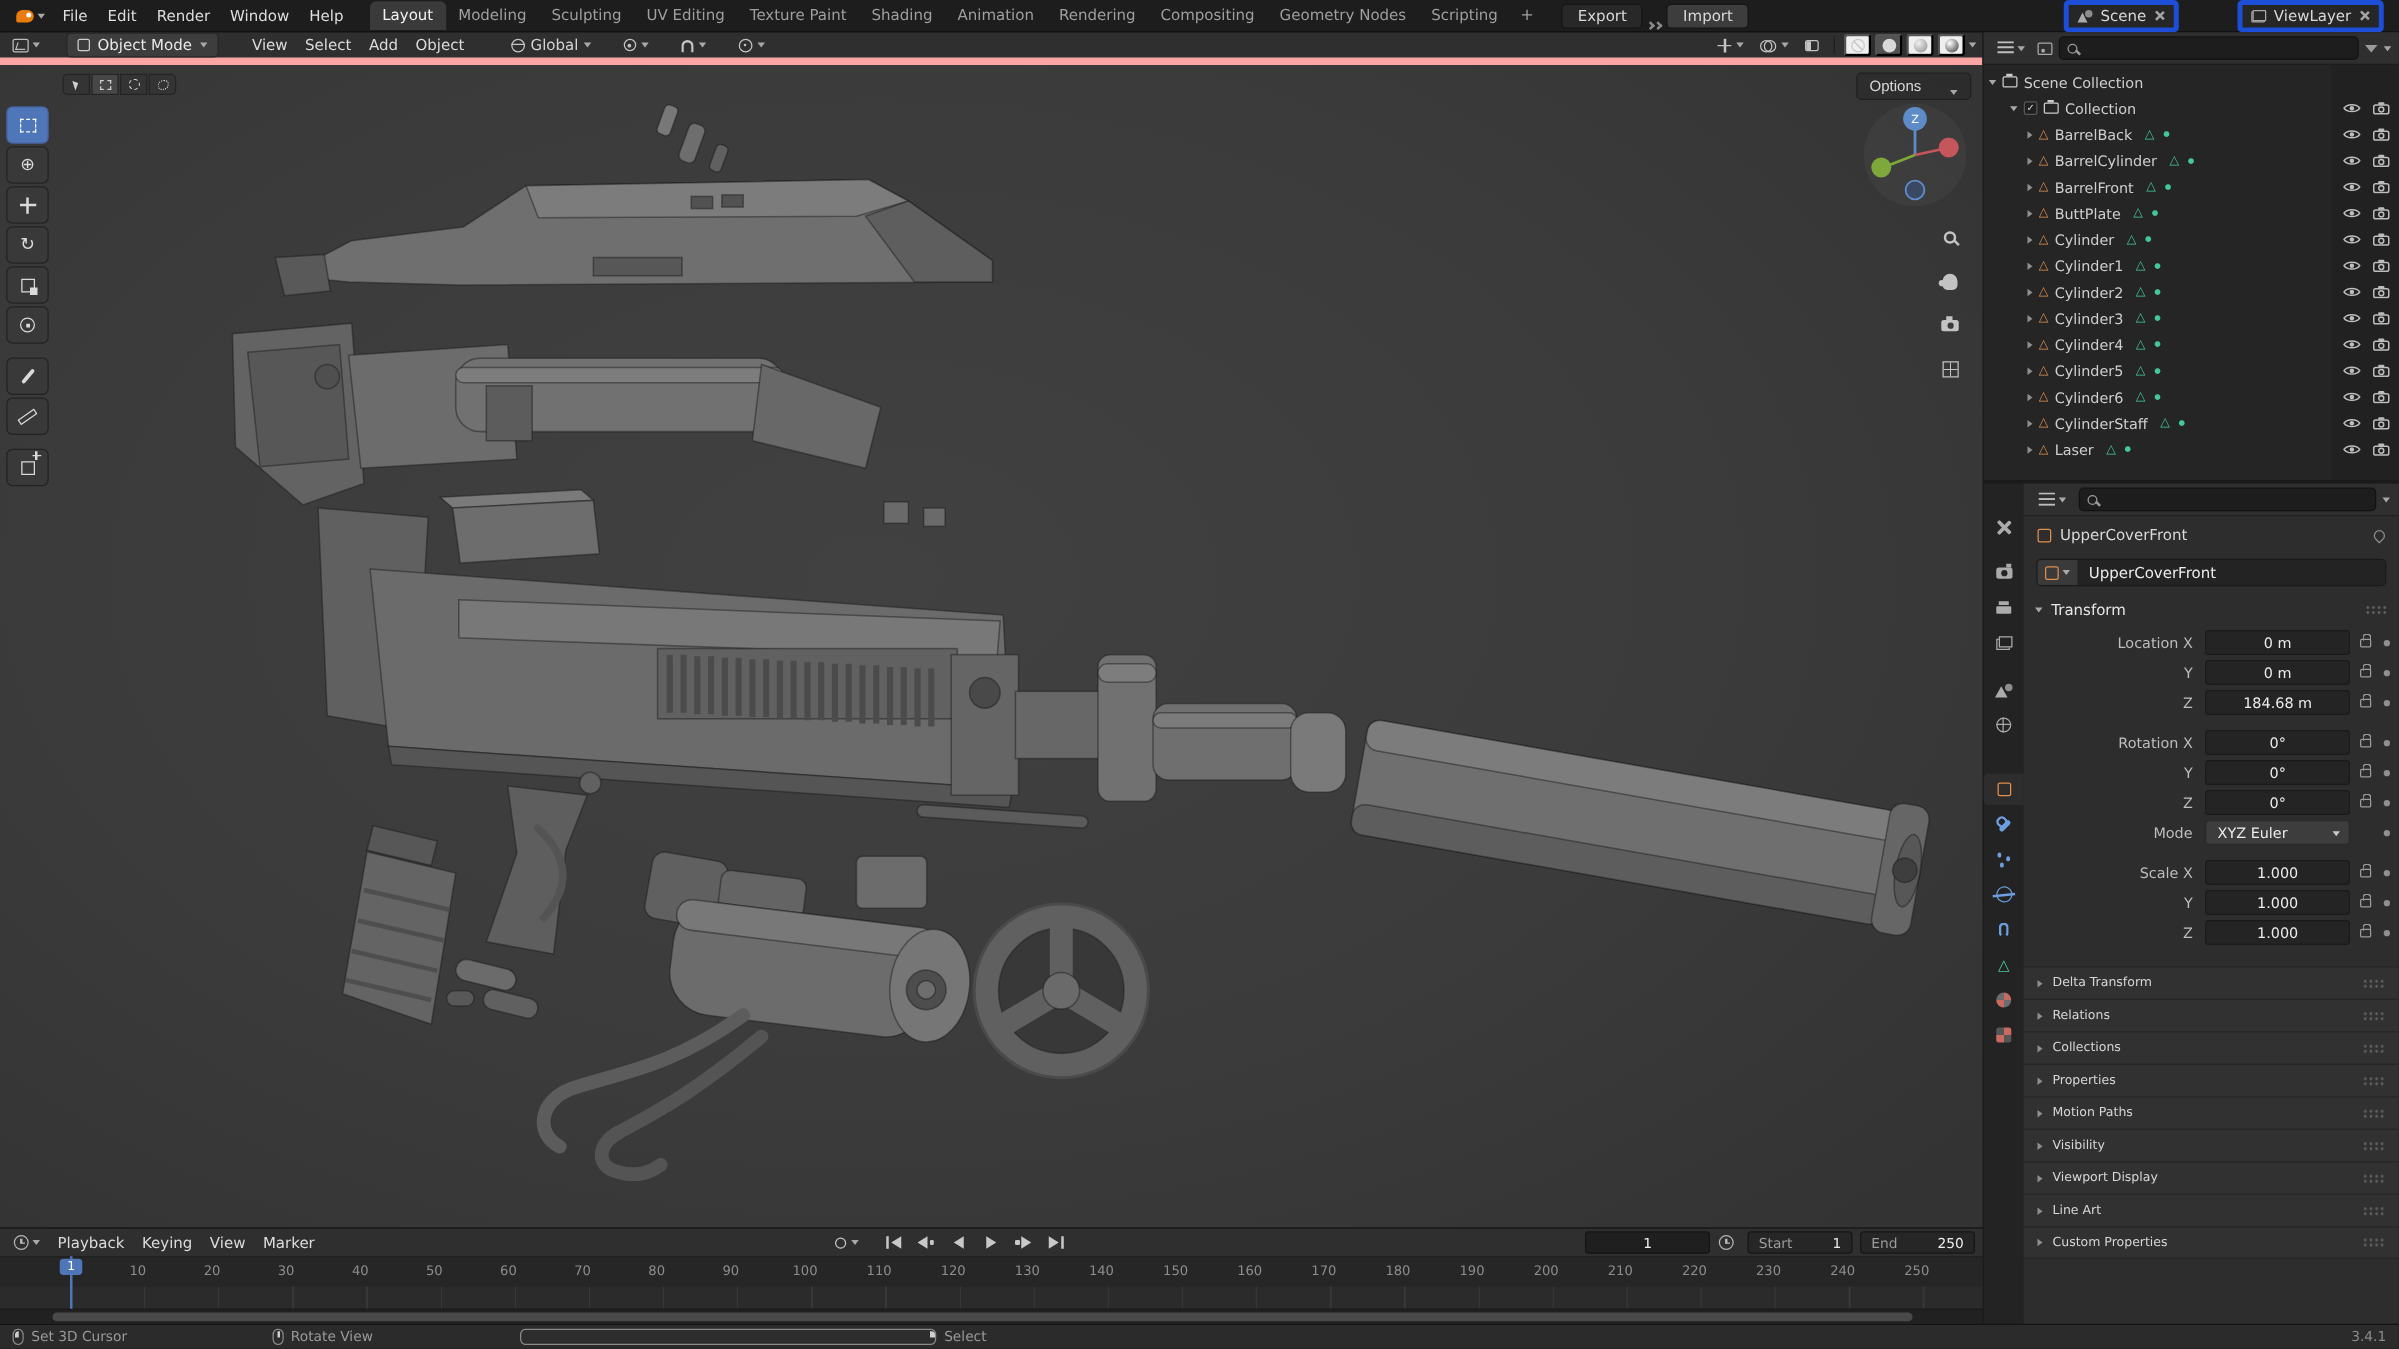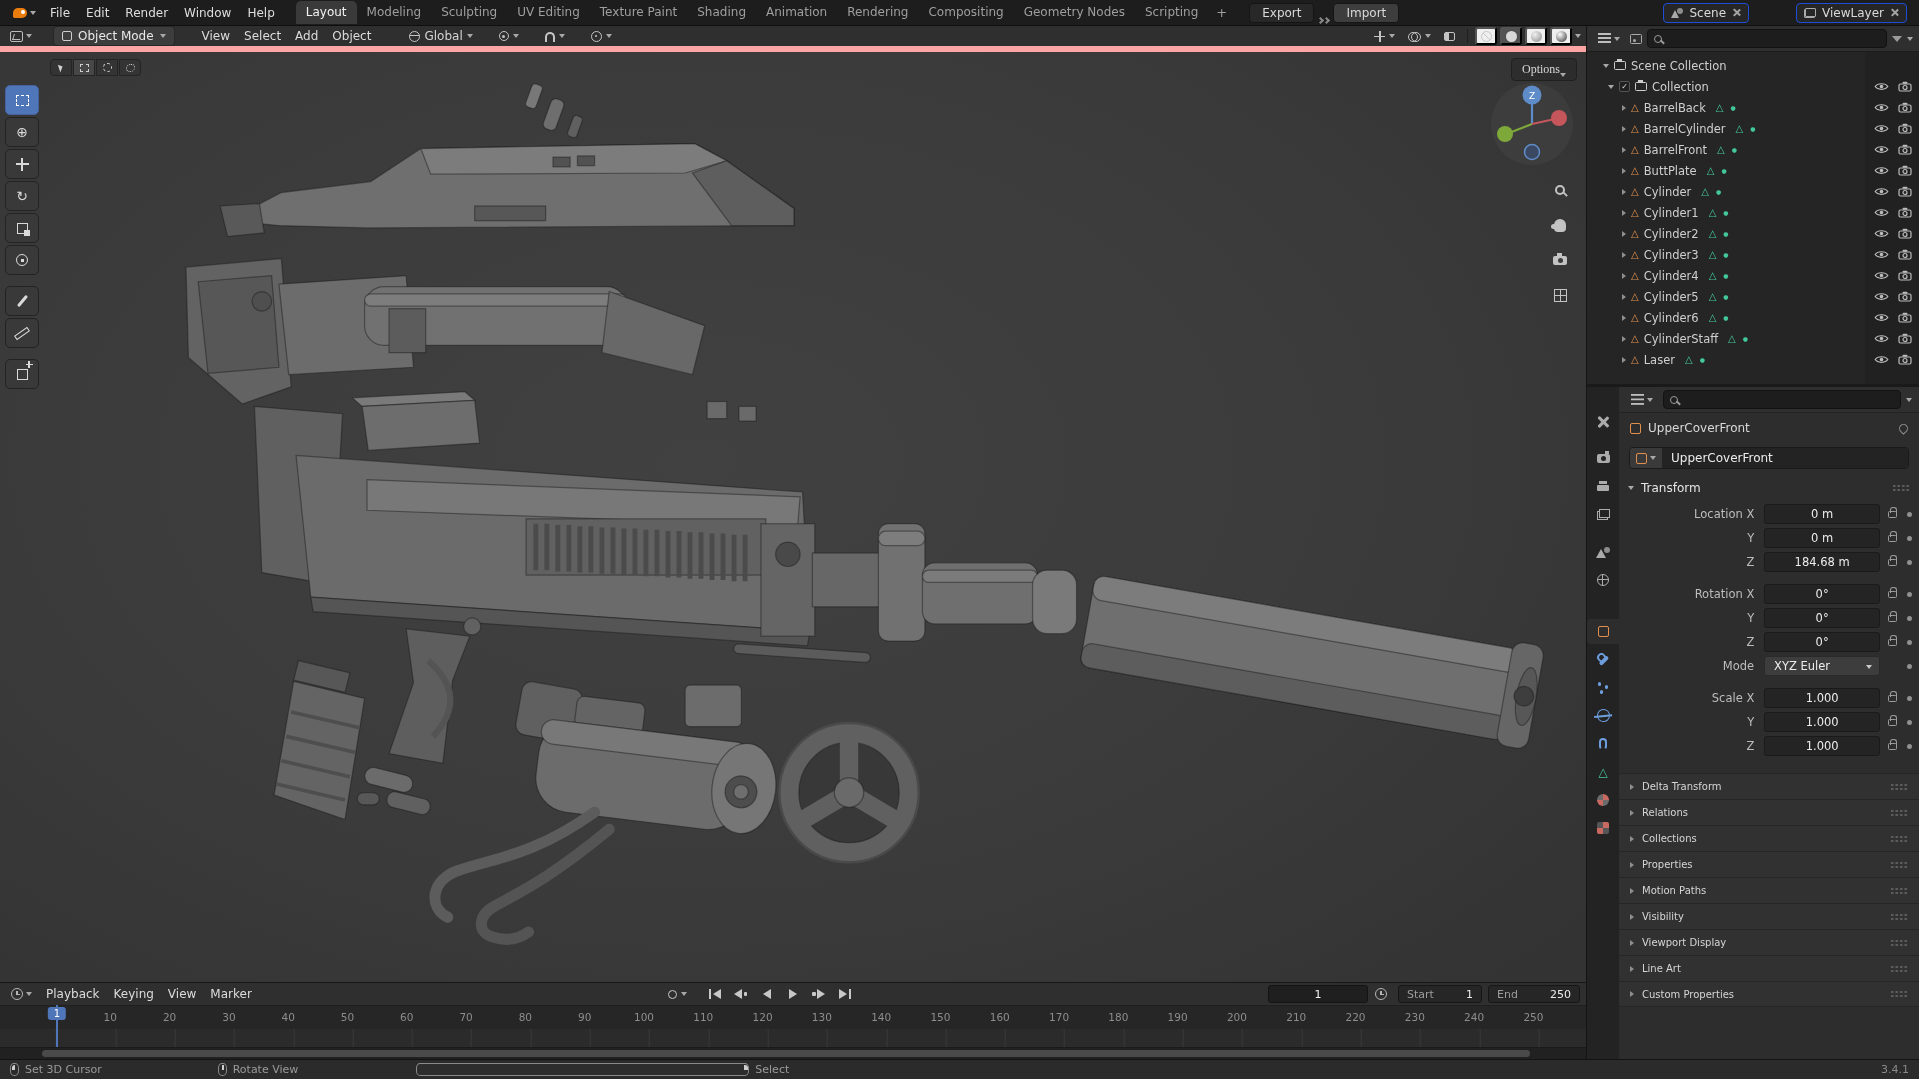--- a/index.html
+++ b/index.html
@@ -28,21 +28,21 @@
 .menu-btn{padding:2px 8px;border-radius:3px;color:#dedede;font-size:12px;background:none;border:none;font-family:inherit}
 .tabs{display:flex;align-items:center;height:26px;margin-left:12px}
 .tab{padding:4px 10px 5px;font-size:12px;color:#9f9f9f;border-radius:5px 5px 0 0}
 .tab.active{background:#3a3a3a;color:#f2f2f2}
 .tab-add{padding:2px 7px;color:#9f9f9f;font-size:13px;background:none;border:none;font-family:inherit}
 .exp-grp{display:flex;align-items:flex-end;gap:4px;margin-left:14px}
 .btn-dark{background:#282828;border:1px solid #151515;border-radius:4px;padding:2px 12px;color:#d9d9d9;font-family:inherit;font-size:12px}
 .btn-lit{background:#3d3d3d}
 .chevs{display:flex;gap:1px}
 .chev{width:5px;height:5px;border-right:2px solid #8a8a8a;border-top:2px solid #8a8a8a;transform:rotate(45deg)}
-.db-chip{display:flex;align-items:center;gap:6px;background:#262626;border:1px solid #1d4ed8;border-radius:4px;padding:2px 7px;color:#d9d9d9}
+.db-chip{display:flex;align-items:center;gap:6px;background:#262626;border:4px solid #1d4ed8;border-radius:4px;padding:2px 7px;color:#d9d9d9}
 .db-chip.scene{margin-left:auto}
 .db-chip.vlayer{margin-left:46px;margin-right:4px}
 .i-scene-s{width:12px;height:10px;position:relative}
 .i-scene-s::before{content:"";position:absolute;left:0;bottom:0;border-left:4px solid transparent;border-right:4px solid transparent;border-bottom:8px solid #a9a9a9}
 .i-scene-s::after{content:"";position:absolute;right:0;top:0;width:6px;height:6px;border-radius:50%;background:#8c8c8c}
 .i-vlayer{width:12px;height:10px;position:relative}
 .i-vlayer::before{content:"";position:absolute;left:0;bottom:0;width:9px;height:7px;border:1px solid #a9a9a9;border-radius:1px}
 .i-vlayer::after{content:"";position:absolute;right:0;top:0;width:9px;height:7px;border:1px solid #a9a9a9;border-radius:1px;background:#262626}
 
 .main{flex:1;display:flex;min-height:0}
@@ -103,21 +103,21 @@
 .i-plus::after{content:"";position:absolute;left:5.5px;top:0;width:2px;height:13px;background:#dadada}
 .i-scalei{width:11px;height:11px;border:1px solid #dadada;position:relative}
 .i-scalei::after{content:"";position:absolute;right:-3px;bottom:-3px;width:6px;height:6px;background:#dadada}
 .i-transf{width:12px;height:12px;border:1px solid #dadada;border-radius:50%;position:relative}
 .i-transf::after{content:"";position:absolute;left:3.5px;top:3.5px;width:3px;height:3px;background:#dadada}
 .i-pen{width:3px;height:14px;background:#dadada;border-radius:1.5px;transform:rotate(40deg)}
 .i-rulertool{width:16px;height:5px;border:1px solid #dadada;transform:rotate(-35deg)}
 .i-addcube{width:11px;height:11px;border:1px solid #dadada;position:relative}
 .i-addcube::before{content:"";position:absolute;right:-6px;top:-6px;width:7px;height:1.5px;background:#dadada}
 .i-addcube::after{content:"";position:absolute;right:-3.2px;top:-8.8px;width:1.5px;height:7px;background:#dadada}
-.options-btn{position:absolute;top:6px;right:9px;display:flex;align-items:flex-end;gap:0;background:rgba(44,44,44,.85);border:1px solid #202020;border-radius:4px;padding:3px 10px;color:#d8d8d8;z-index:5;font-family:Liberation Serif, serif;font-size:12px}
+.options-btn{position:absolute;top:6px;right:9px;display:flex;align-items:flex-end;gap:23px;background:rgba(44,44,44,.85);border:1px solid #202020;border-radius:4px;padding:3px 10px;color:#d8d8d8;z-index:5;font-family:Liberation Sans, sans-serif;font-size:12px}
 .nav-gizmo{position:absolute;top:30px;right:12px;width:84px;height:84px;z-index:5}
 .nav-gizmo text{font-family:inherit}
 .nav-stack{position:absolute;top:126px;right:14px;display:flex;flex-direction:column;gap:11px;align-items:center;z-index:5}
 .nav-btn{width:24px;height:24px;display:flex;align-items:center;justify-content:center;border-radius:50%}
 .i-mag2{width:10px;height:10px;border:2px solid #c3c3c3;border-radius:50%;position:relative}
 .i-mag2::after{content:"";position:absolute;width:6px;height:2px;background:#c3c3c3;transform:rotate(45deg);right:-5px;bottom:-2px}
 .i-hand{width:12px;height:13px;background:#c3c3c3;border-radius:6px 6px 4px 4px;position:relative}
 .i-hand::after{content:"";position:absolute;left:-3px;top:5px;width:5px;height:5px;background:#c3c3c3;border-radius:50%}
 .i-camnav{width:14px;height:9px;background:#c3c3c3;border-radius:2px;position:relative}
 .i-camnav::before{content:"";position:absolute;left:4px;top:-3px;width:5px;height:3px;background:#c3c3c3}
@@ -154,21 +154,21 @@
 .right{width:333px;flex:0 0 333px;display:flex;flex-direction:column;border-left:1px solid #141414;background:#2d2d2d}
 .outliner{height:358px;flex:0 0 358px;display:flex;flex-direction:column;background:#252525}
 .o-header{height:26px;flex:0 0 26px;background:#2f2f2f;display:flex;align-items:center;gap:5px;padding:0 6px;border-bottom:1px solid #1c1c1c}
 .i-outl{width:13px;height:11px;background-image:linear-gradient(#bdbdbd 2px,transparent 2px);background-size:13px 4px;background-position:2px 0}
 .i-lib{width:12px;height:10px;border:1px solid #a9a9a9;border-radius:1.5px;position:relative}
 .i-lib::after{content:"";position:absolute;left:2px;bottom:1px;width:3px;height:3px;border-radius:50%;background:#a9a9a9}
 .o-search{flex:1;height:19px;background:#1d1d1d;border:1px solid #121212;border-radius:4px;display:flex;align-items:center;gap:5px;padding:0 6px}
 .o-body{flex:1;overflow:hidden;padding-top:3px;position:relative}
 .o-body::after{content:"";position:absolute;right:0;top:0;bottom:0;width:54px;background:rgba(0,0,0,.10);pointer-events:none}
 .o-row{height:21px;display:flex;align-items:center;gap:5px;position:relative;font-size:11.5px;color:#cfcfcf;padding-right:64px}
-.o-row.d0{padding-left:16px}.o-row.d1{padding-left:21px}.o-row.d2{padding-left:35px}
+.o-row.d0{padding-left:4px}.o-row.d1{padding-left:21px}.o-row.d2{padding-left:35px}
 .o-mesh{color:#e08f4d;font-size:10px;line-height:1}
 .o-data{color:#43c79c;font-size:10px;line-height:1;margin-left:5px}
 .o-dot{color:#43c79c;font-size:6px;line-height:1;margin-left:2px}
 .o-right{position:absolute;right:7px;top:0;height:100%;display:flex;align-items:center;gap:9px;z-index:1}
 .o-check{width:11px;height:11px;background:#202020;border:1px solid #565656;border-radius:2px;color:#ddd;font-size:8px;display:flex;align-items:center;justify-content:center;line-height:1}
 .i-coll{width:12px;height:9px;border:1px solid #cdcdcd;border-radius:1.5px;position:relative}
 .i-coll::before{content:"";position:absolute;left:2px;top:-3px;width:5px;height:2px;background:#cdcdcd}
 .rsplit{height:3px;flex:0 0 3px;background:#1a1a1a}
 
 .props{flex:1;display:flex;min-height:0}

